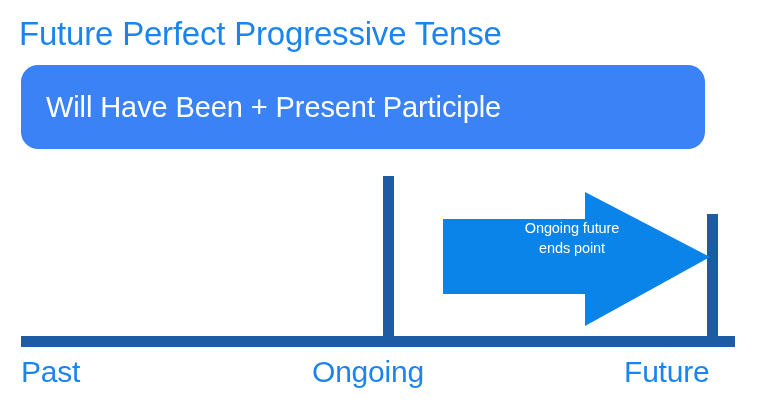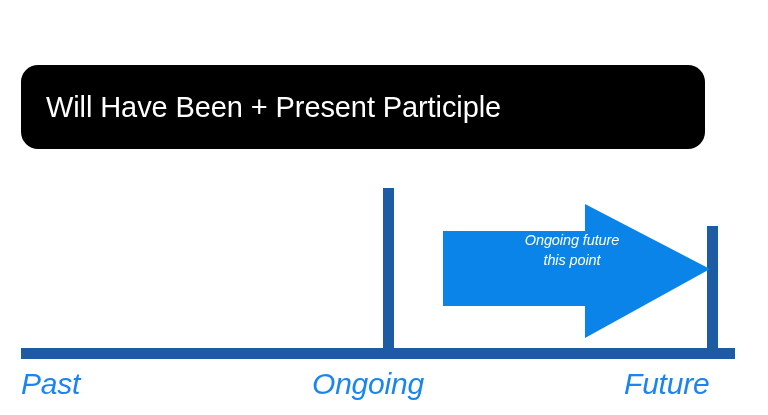--- a/index.html
+++ b/index.html
@@ -33,45 +33,44 @@
     letter-spacing: -0.2px;
   }
 
   
   #formula-box {
     position: absolute;
     left: 21px;
     top: 65px;
     width: 684px;
     height: 84px;
-    background: #000000;
+    background: #3b82f6;
     border-radius: 17px;
     box-sizing: border-box;
   }
   #formula-text {
     position: absolute;
     left: 25px;
     top: 0;
     height: 84px;
     display: flex;
     align-items: center;
     font-size: 29px;
     color: #ffffff;
     white-space: nowrap;
     letter-spacing: -0.1px;
   }
 
   
   #timeline {
     position: absolute;
     left: 0;
-    top: 16px;
+    top: 4px;
     width: 768px;
     height: 332px;
-    font-style: italic;
   }
   .tl-baseline {
     position: absolute;
     left: 21px;
     top: 332px;
     width: 714px;
     height: 11px;
     background: #1d5ba4;
   }
   .tl-tick {
@@ -131,40 +130,41 @@
   }
   #label-past { left: 21px; text-align: right; }
   #label-present { left: 312px; }
   #label-future { left: 624px; }
 </style>
 </head>
 <body>
 
 <div id="slide">
 
+  <div id="title">Future Perfect Progressive Tense</div>
 
   <div id="formula-box">
     <div id="formula-text">Will Have Been + Present Participle</div>
   </div>
 
   <div id="timeline">
 
     <div class="tl-baseline"></div>
 
     <div class="tl-tick" id="tick-present"></div>
 
     <div class="tl-tick" id="tick-future"></div>
 
     <div id="arrow-wrap">
       <svg id="arrow-shape" viewBox="0 0 270 140" xmlns="http://www.w3.org/2000/svg">
         <polygon points="0,29 142,29 142,2 267,67 142,136 142,104 0,104" fill="#0a84e8"></polygon>
       </svg>
       <div id="arrow-text">
         <span class="ln">Ongoing future</span>
-        <span class="ln">this point</span>
+        <span class="ln">ends point</span>
       </div>
     </div>
 
     <div class="axis-label" id="label-past">Past</div>
 
     <div class="axis-label" id="label-present">Ongoing</div>
 
     <div class="axis-label" id="label-future">Future</div>
   </div>
 

